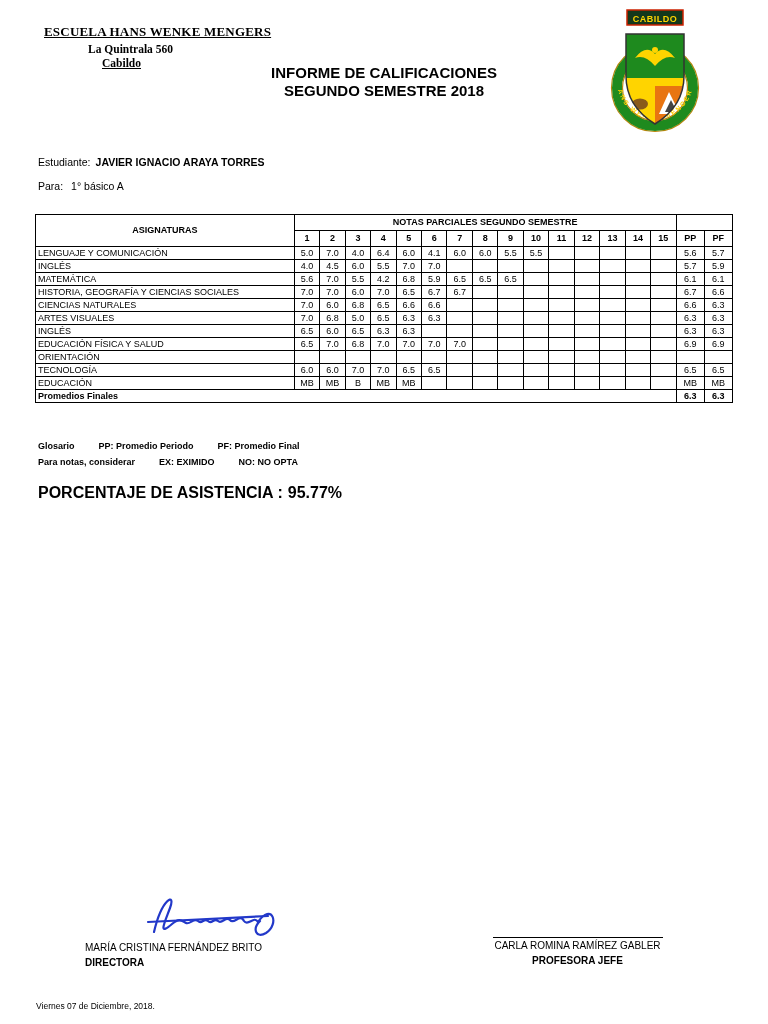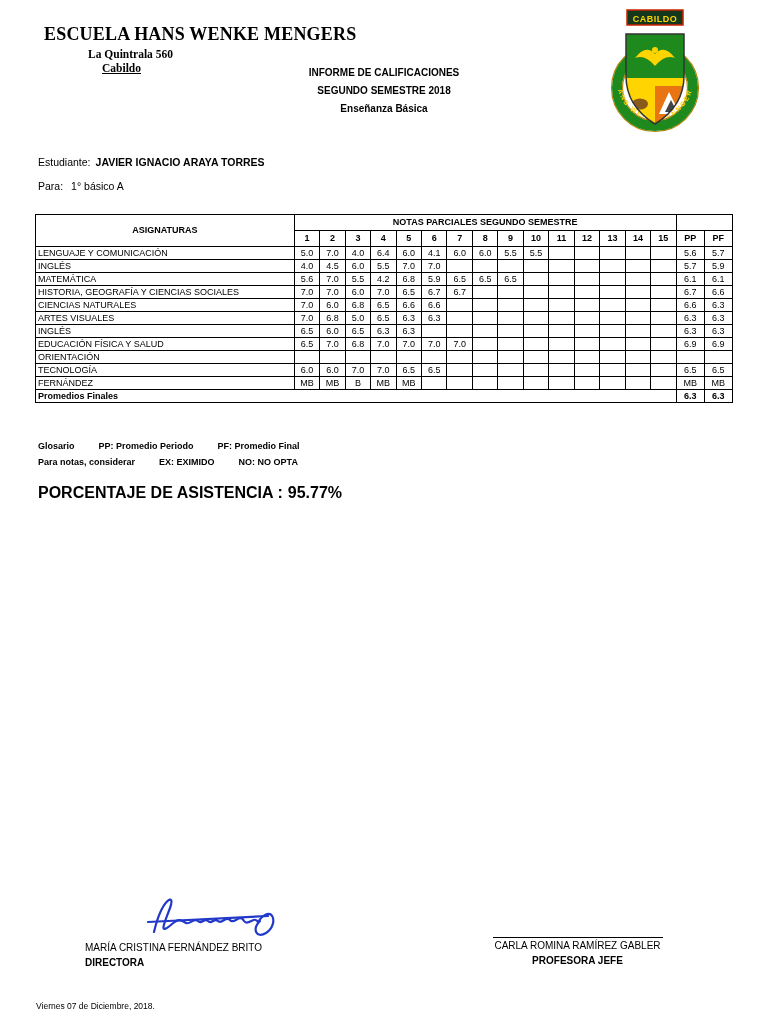--- a/index.html
+++ b/index.html
@@ -2,27 +2,27 @@
 <html><head>
 <meta charset="utf-8">
 <style>
   * { margin:0; padding:0; box-sizing:border-box; }
   html,body { background:#ffffff; }
   body { font-family:"Liberation Sans", sans-serif; color:#000; }
   .page { position:relative; width:768px; height:1024px; background:#fff; margin:0 auto; overflow:hidden; }
 
   
   .school-block { position:absolute; left:44px; top:24px; font-family:"Liberation Serif", serif; font-weight:bold; }
-  .school-name { font-size:18px; letter-spacing:.2px; }
+  .school-name { font-size:13px; letter-spacing:.2px;text-decoration:underline; }
   .school-address { font-size:11.5px; margin-left:44px; margin-top:3px; }
   .school-city { font-size:11.5px; margin-left:58px; margin-top:2px; text-decoration:underline; }
 
   
   .title-block { position:absolute; left:0; top:64px; width:768px; text-align:center; font-weight:bold; }
-  .title-line { font-size:10px; line-height:18px; }
+  .title-line { font-size:15px; line-height:18px; }
 
   .crest { position:absolute; left:610px; top:8px; width:90px; height:134px; }
 
   
   .student-block { position:absolute; left:38px; top:156px; font-size:10.5px; }
   .student-line { margin-bottom:12px; }
   .student-name { font-weight:bold; margin-left:5px; }
   .course-value { margin-left:8px; }
 
   
@@ -59,21 +59,20 @@
 
   <div class="school-block">
     <div class="school-name">ESCUELA HANS WENKE MENGERS</div>
     <div class="school-address">La Quintrala 560</div>
     <div class="school-city">Cabildo</div>
   </div>
 
   <div class="title-block">
     <div class="title-line">INFORME DE CALIFICACIONES</div>
     <div class="title-line">SEGUNDO SEMESTRE 2018</div>
-    <div class="title-line">Enseñanza Básica</div>
   </div>
 
   <svg class="crest" viewBox="0 0 90 134" xmlns="http://www.w3.org/2000/svg">
     <defs>
       <clipPath id="shieldClip">
           <path d="M16,26 H74 V68 Q74,98 45,116 Q16,98 16,68 Z"></path>
         </clipPath>
       <path id="ribbonArc" d="M 8,82 A 38,38 0 0 0 82,82"></path>
     </defs>
     <circle cx="45" cy="80" r="43.5" fill="none" stroke="#b8860b" stroke-width="1.2"></circle>
@@ -349,21 +348,21 @@
           <td class="center"></td>
           <td class="center"></td>
           <td class="center"></td>
           <td class="center"></td>
           <td class="center"></td>
           <td class="center"></td>
           <td class="center">6.5</td>
           <td class="center">6.5</td>
         </tr>
         <tr>
-          <td class="subj">FERNÁNDEZ</td>
+          <td class="subj">EDUCACIÓN</td>
           <td class="center">MB</td>
           <td class="center">MB</td>
           <td class="center">B</td>
           <td class="center">MB</td>
           <td class="center">MB</td>
           <td class="center"></td>
           <td class="center"></td>
           <td class="center"></td>
           <td class="center"></td>
           <td class="center"></td>

